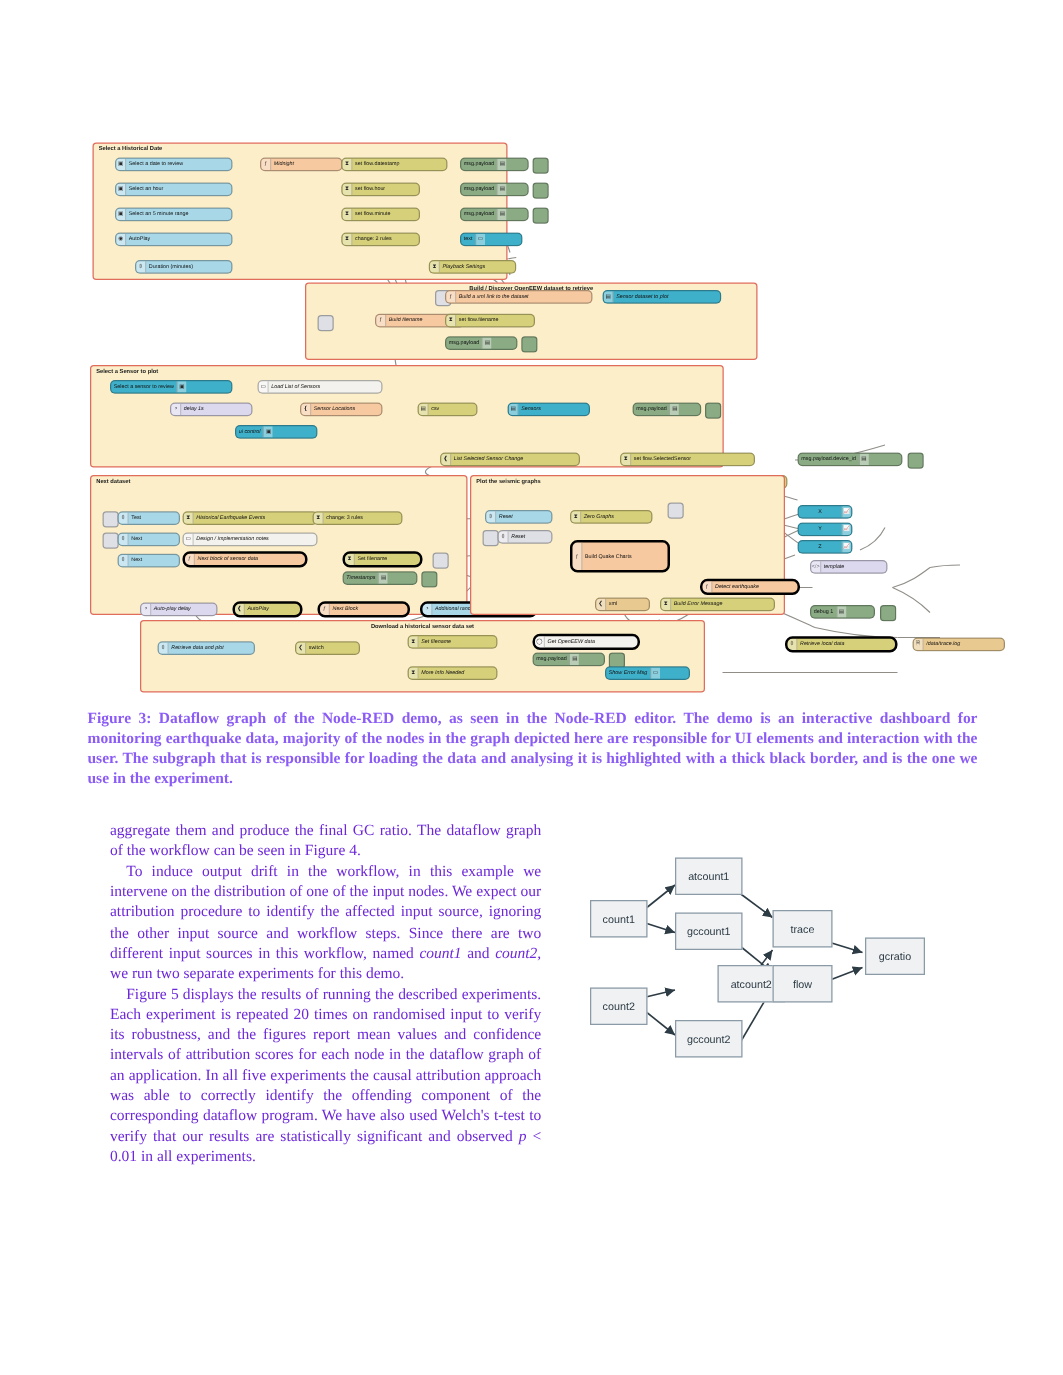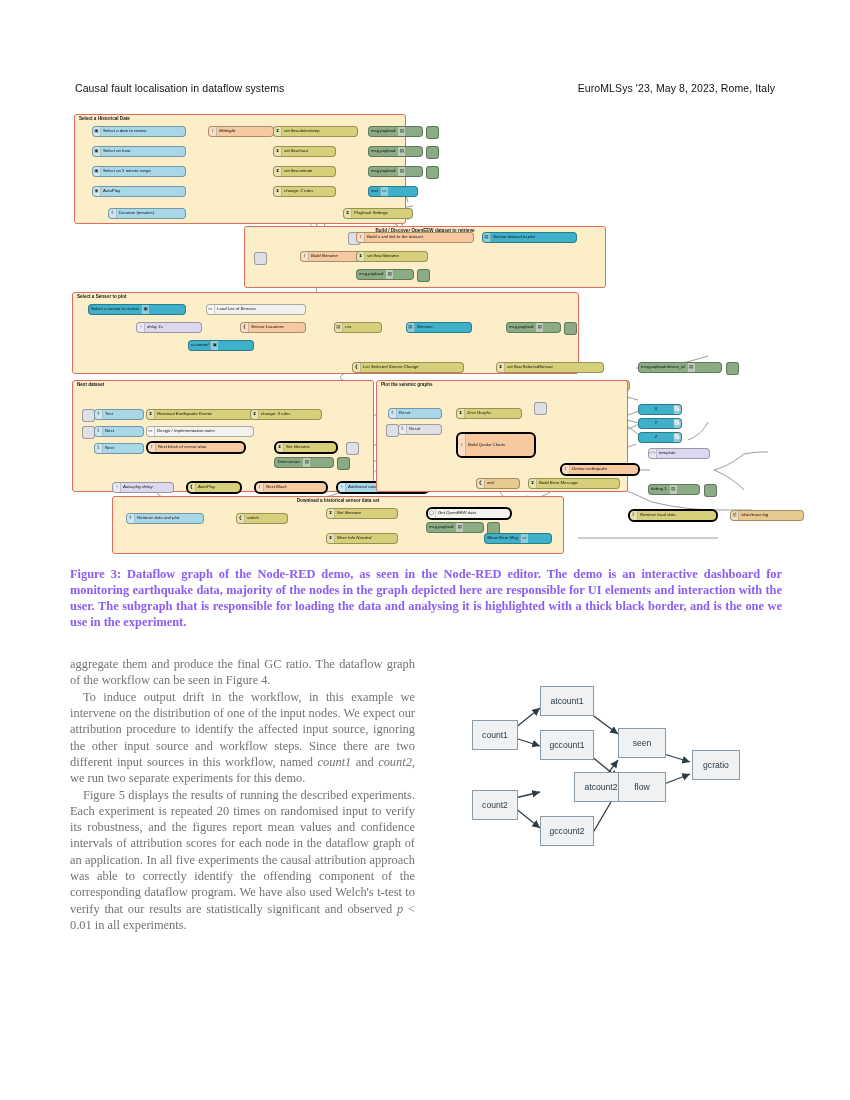--- a/index.html
+++ b/index.html
@@ -45,42 +45,38 @@
   .wires{position:absolute;left:0;top:0;width:715px;height:440px;pointer-events:none;}
 
   
   .caption{position:absolute;font-family:"Liberation Serif",serif;font-weight:700;
            font-size:12.4px;line-height:1.30;text-align:justify;color:#8b5cf6;}
   .cap3{left:70px;top:566px;width:712px;}
   .cap4{left:466px;top:888px;width:316px;}
 
   
   .col{position:absolute;font-size:12.4px;line-height:1.315;text-align:justify;
-       text-justify:inter-word;color:#737373;}
+       text-justify:inter-word;color:#6d28d9;margin-left:18px;}
   .colL{left:70px;top:656px;width:345px;}
   .col p{margin:0;}
   .col p.ind{text-indent:13px;}
   .col i{font-style:italic;}
 
   
   .fig4{position:absolute;left:468px;top:672px;width:316px;height:190px;}
   .dagbox{position:absolute;background:#eff1f3;border:1.1px solid #8a9aa6;
           display:flex;align-items:center;justify-content:center;}
   .dagbox span{font-family:"Liberation Sans",sans-serif;font-size:8.6px;color:#2d3b45;}
   .dagsvg{position:absolute;left:0;top:0;width:316px;height:190px;}
 </style>
 </head>
 <body>
 
 <div class="page">
 
-  <div class="runhead">
-    <div class="left">Causal fault localisation in dataflow systems</div>
-    <div class="right">EuroMLSys '23, May 8, 2023, Rome, Italy</div>
-  </div>
 
   <div class="fig3">
 
     <svg class="wires" viewBox="0 0 715 440">
       <g fill="none" stroke="#7d7a73" stroke-width="0.9" opacity="0.85">
         <path d="M118,22 C128,22 130,22 140,22"></path>
         <path d="M185,22 C195,22 198,22 205,22"></path>
         <path d="M268,22 C280,22 288,26 300,30"></path>
         <path d="M118,42 C170,42 200,42 250,42"></path>
         <path d="M118,62 C170,62 200,62 250,62"></path>
@@ -642,21 +638,21 @@
     <div class="dagbox" style="left:72px;top:58px;width:52px;height:28px;">
       <span>gccount1</span>
       </div>
     <div class="dagbox" style="left:72px;top:100px;width:52px;height:28px;margin-left:34px;">
       <span>atcount2</span>
       </div>
     <div class="dagbox" style="left:72px;top:144px;width:52px;height:28px;">
       <span>gccount2</span>
       </div>
     <div class="dagbox" style="left:150px;top:56px;width:46px;height:28px;">
-      <span>seen</span>
+      <span>trace</span>
       </div>
     <div class="dagbox" style="left:150px;top:100px;width:46px;height:28px;">
       <span>flow</span>
       </div>
     <div class="dagbox" style="left:224px;top:78px;width:46px;height:28px;">
       <span>gcratio</span>
       </div>
   </div>
 
 

